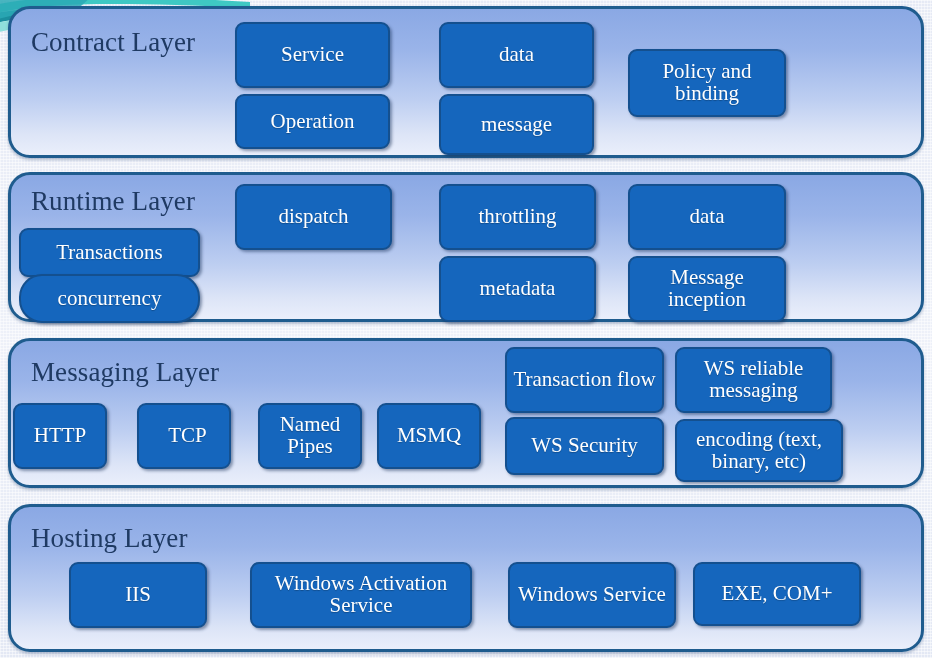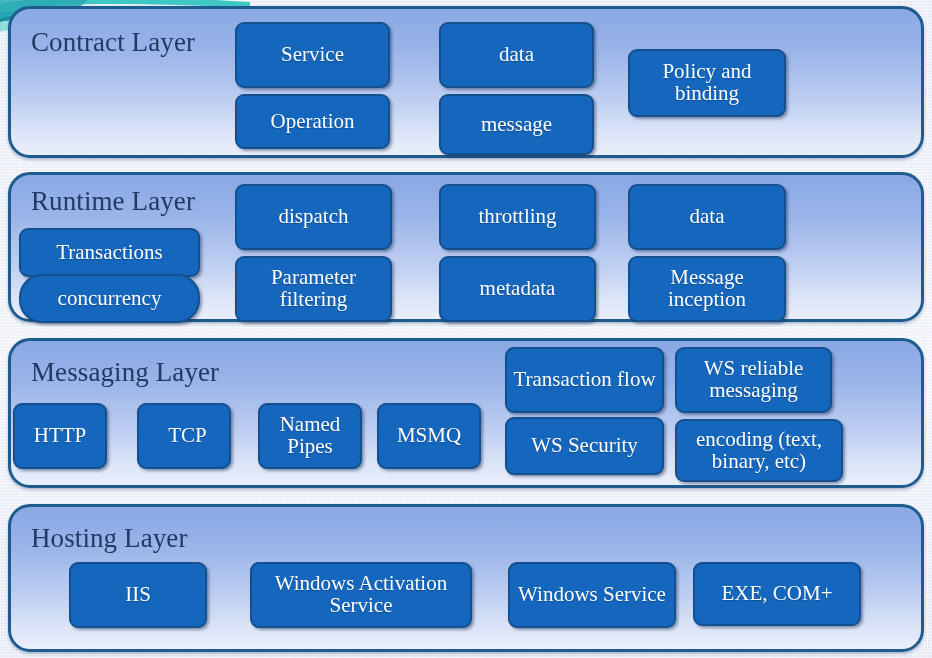--- a/index.html
+++ b/index.html
@@ -135,23 +135,20 @@
     <div class="node" style="left:8px; top:45px; width:181px; height:49px;margin-top:8px;">
       <span>Transactions</span>
     </div>
     <div class="node" style="left:8px; top:99px; width:181px; height:49px;border-radius:23px;">
       <span>concurrency</span>
     </div>
 
     <div class="node" style="left:224px; top:9px; width:157px; height:66px;">
       <span>dispatch</span>
     </div>
-    <div class="node" style="left:224px; top:81px; width:157px; height:66px;">
-      <span>Parameter filtering</span>
-    </div>
 
     <div class="node" style="left:428px; top:9px; width:157px; height:66px;">
       <span>throttling</span>
     </div>
     <div class="node" style="left:428px; top:81px; width:157px; height:66px;">
       <span>metadata</span>
     </div>
 
     <div class="node" style="left:617px; top:9px; width:158px; height:66px;">
       <span>data</span>

